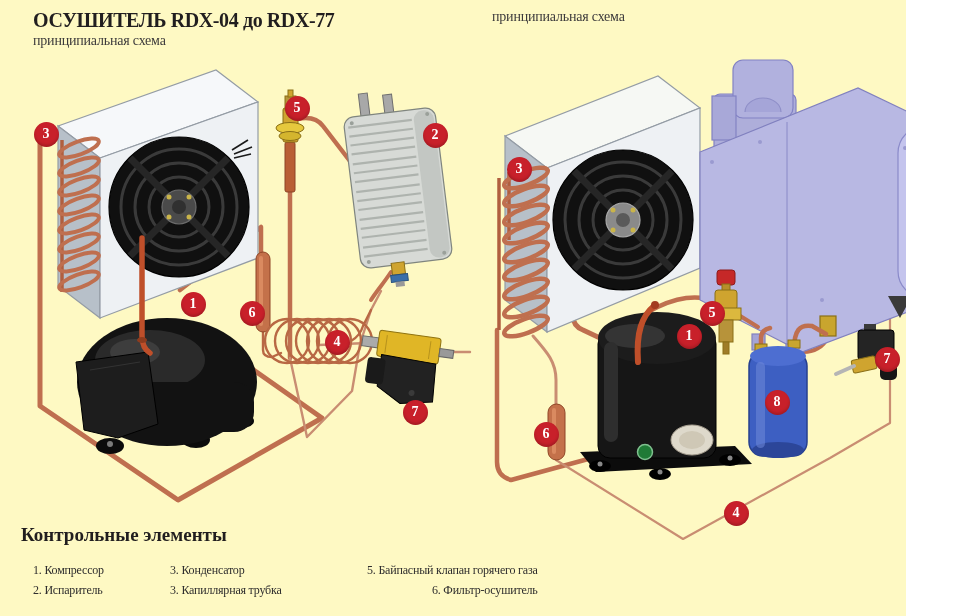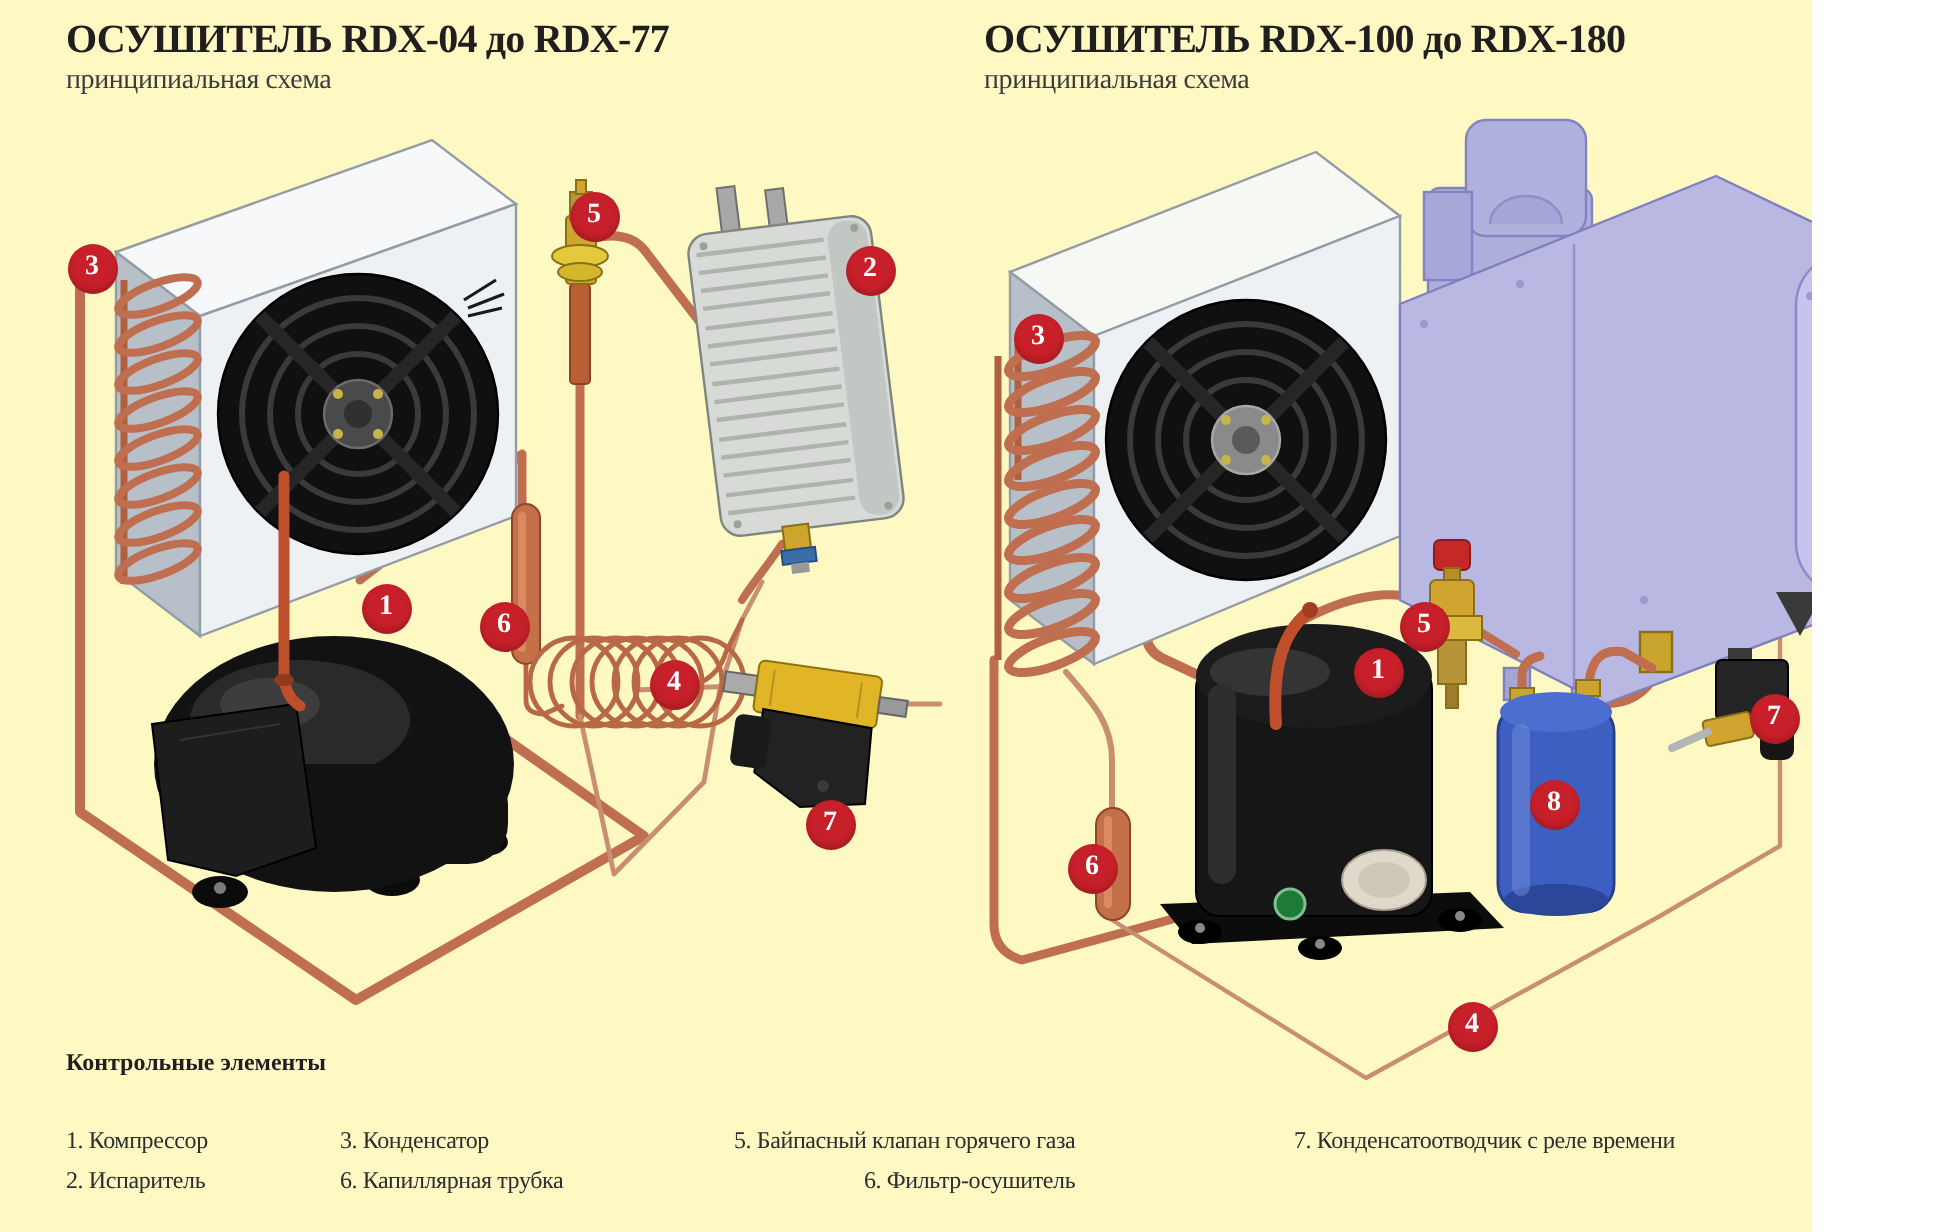--- a/index.html
+++ b/index.html
@@ -9,21 +9,21 @@
   .panel-header{position:absolute;width:440px;}
   .panel-header.left{left:33px;top:8px;}
   .panel-header.right{left:492px;top:8px;}
   .panel-title{font-size:20px;font-weight:bold;color:#211e1f;letter-spacing:-0.4px;line-height:24px;}
   .panel-subtitle{font-size:14px;color:#3c3a3b;margin-top:1px;letter-spacing:-0.2px;}
   .marker{position:absolute;width:25px;height:25px;margin:-12.5px 0 0 -12.5px;border-radius:50%;
           background:#c8202a;color:#ffffff;font-weight:bold;font-size:14px;
           display:flex;align-items:center;justify-content:center;
           box-shadow:inset 0 -2px 3px rgba(0,0,0,.18);}
   .legend{position:absolute;left:0;top:0;width:974px;}
-  .legend-heading{position:absolute;left:33px;top:524px;font-size:12px;font-weight:bold;color:#211e1f;}
+  .legend-heading{position:absolute;left:21px;top:524px;font-size:19px;font-weight:bold;color:#211e1f;}
   .legend-col{position:absolute;top:560px;font-size:12px;color:#2e2d2d;line-height:20px;letter-spacing:-0.2px;}
   .legend-col.c0{left:33px;}
   .legend-col.c1{left:170px;}
   .legend-col.c2{left:367px;text-align:right;}
   .legend-col.c3{left:647px;}
 </style>
 </head>
 <body>
 
 <div class="stage">
@@ -264,21 +264,20 @@
         <line x1="836" y1="374" x2="854" y2="366" stroke="#b5b5b5" stroke-width="4" stroke-linecap="round"></line>
       </g>
     </g>
   </svg>
 
   <div class="panel-header left">
     <div class="panel-title">ОСУШИТЕЛЬ RDX-04 до RDX-77</div>
     <div class="panel-subtitle">принципиальная схема</div>
   </div>
   <div class="panel-header right">
-    <div class="panel-title">ОСУШИТЕЛЬ RDX-100 до RDX-180</div>
     <div class="panel-subtitle">принципиальная схема</div>
   </div>
 
   <div class="marker" title="Компрессор" style="left: 193px; top: 304px;">1</div>
   <div class="marker" title="Испаритель" style="left: 435px; top: 135px;">2</div>
   <div class="marker" title="Конденсатор" style="left: 46px; top: 134px;">3</div>
   <div class="marker" title="Капиллярная трубка" style="left: 337px; top: 342px;">4</div>
   <div class="marker" title="Байпасный клапан горячего газа" style="left: 297px; top: 108px;">5</div>
   <div class="marker" title="Фильтр-осушитель" style="left: 252px; top: 313px;">6</div>
   <div class="marker" title="Конденсатоотводчик с реле времени" style="left: 415px; top: 412px;">7</div>
@@ -293,24 +292,23 @@
   <div class="marker" title="Сепаратор хладагента" style="left: 777px; top: 402px;">8</div>
 
   <div class="legend">
     <div class="legend-heading">Контрольные элементы</div>
     <div class="legend-col c0">
       <div>1. Компрессор</div>
       <div>2. Испаритель</div>
     </div>
     <div class="legend-col c1">
       <div>3. Конденсатор</div>
-      <div>6. Капиллярная трубка</div>
+      <div>3. Капиллярная трубка</div>
     </div>
     <div class="legend-col c2">
       <div>5. Байпасный клапан горячего газа</div>
       <div>6. Фильтр-осушитель</div>
     </div>
     <div class="legend-col c3">
-      <div>7. Конденсатоотводчик с реле времени</div>
     </div>
   </div>
 
 </div>
 
 </body></html>

